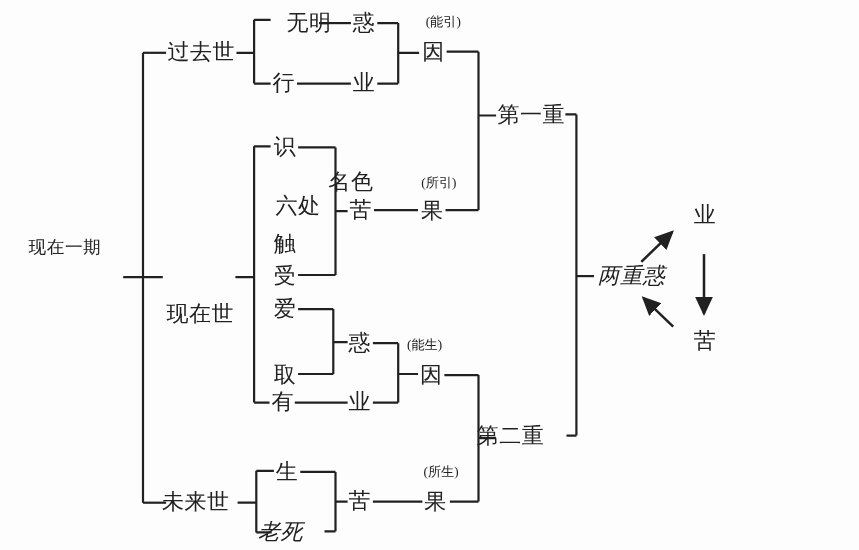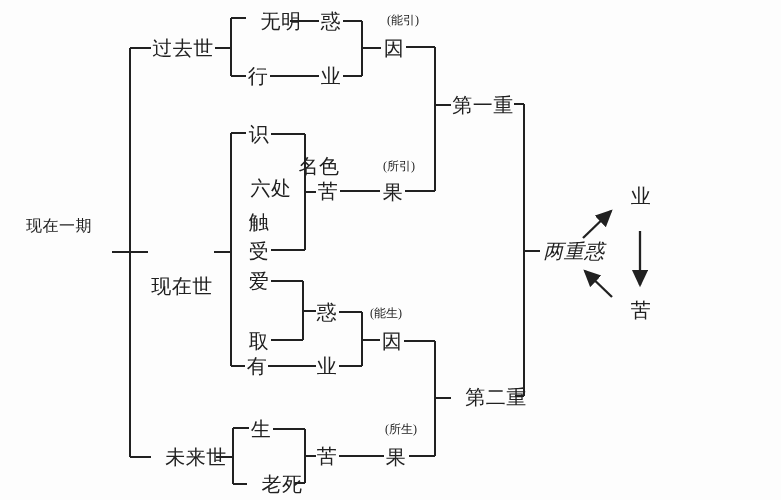--- a/index.html
+++ b/index.html
@@ -83,21 +83,21 @@
       <path d="M612 297 L585 271" marker-end="url(#ah)"></path>
     </g>
   </svg>
 
   <div class="root-label">
     <div>现在一期</div>
   </div>
 
   <div class="t" style="left:183px; top:48px;">过去世</div>
   <div class="t" style="left:182px; top:267px;margin-top:19px;">现在世</div>
-  <div class="t" style="left:196px; top:457px;text-align:right;">未来世</div>
+  <div class="t" style="left:178px; top:457px;text-align:right;">未来世</div>
 
   <div class="t" style="left:268px; top:21px;margin-left:13px;">无明</div>
   <div class="t" style="left:331px; top:21px;">惑</div>
   <div class="t" style="left:258px; top:76px;">行</div>
   <div class="t" style="left:331px; top:76px;">业</div>
   <div class="t q" style="left:403px; top:20px;">(能引)</div>
   <div class="t" style="left:394px; top:48px;">因</div>
 
   <div class="t" style="left:259px; top:134px;">识</div>
   <div class="t" style="left:271px; top:166px;margin-left:48px;">名色</div>
@@ -110,25 +110,25 @@
 
   <div class="t" style="left:259px; top:281px;">爱</div>
   <div class="t" style="left:259px; top:341px;">取</div>
   <div class="t" style="left:257px; top:366px;">有</div>
   <div class="t" style="left:327px; top:312px;">惑</div>
   <div class="t" style="left:327px; top:366px;">业</div>
   <div class="t q" style="left:386px; top:313px;">(能生)</div>
   <div class="t" style="left:392px; top:341px;">因</div>
 
   <div class="t" style="left:261px; top:429px;">生</div>
-  <div class="t" style="left:282px; top:484px;">老死</div>
+  <div class="t" style="left:255px; top:484px;font-style:italic;">老死</div>
   <div class="t" style="left:327px; top:456px;">苦</div>
   <div class="t q" style="left:401px; top:429px;">(所生)</div>
   <div class="t" style="left:396px; top:457px;">果</div>
 
   <div class="t" style="left:483px; top:105px;">第一重</div>
-  <div class="t" style="left:496px; top:397px;">第二重</div>
+  <div class="t" style="left:464px; top:397px;">第二重</div>
   <div class="t" style="left:574px; top:251px;font-style:italic;">两重惑</div>
 
   <div class="t" style="left:641px; top:196px;">业</div>
   <div class="t" style="left:641px; top:310px;">苦</div>
 
 </div>
 
 </body></html>

